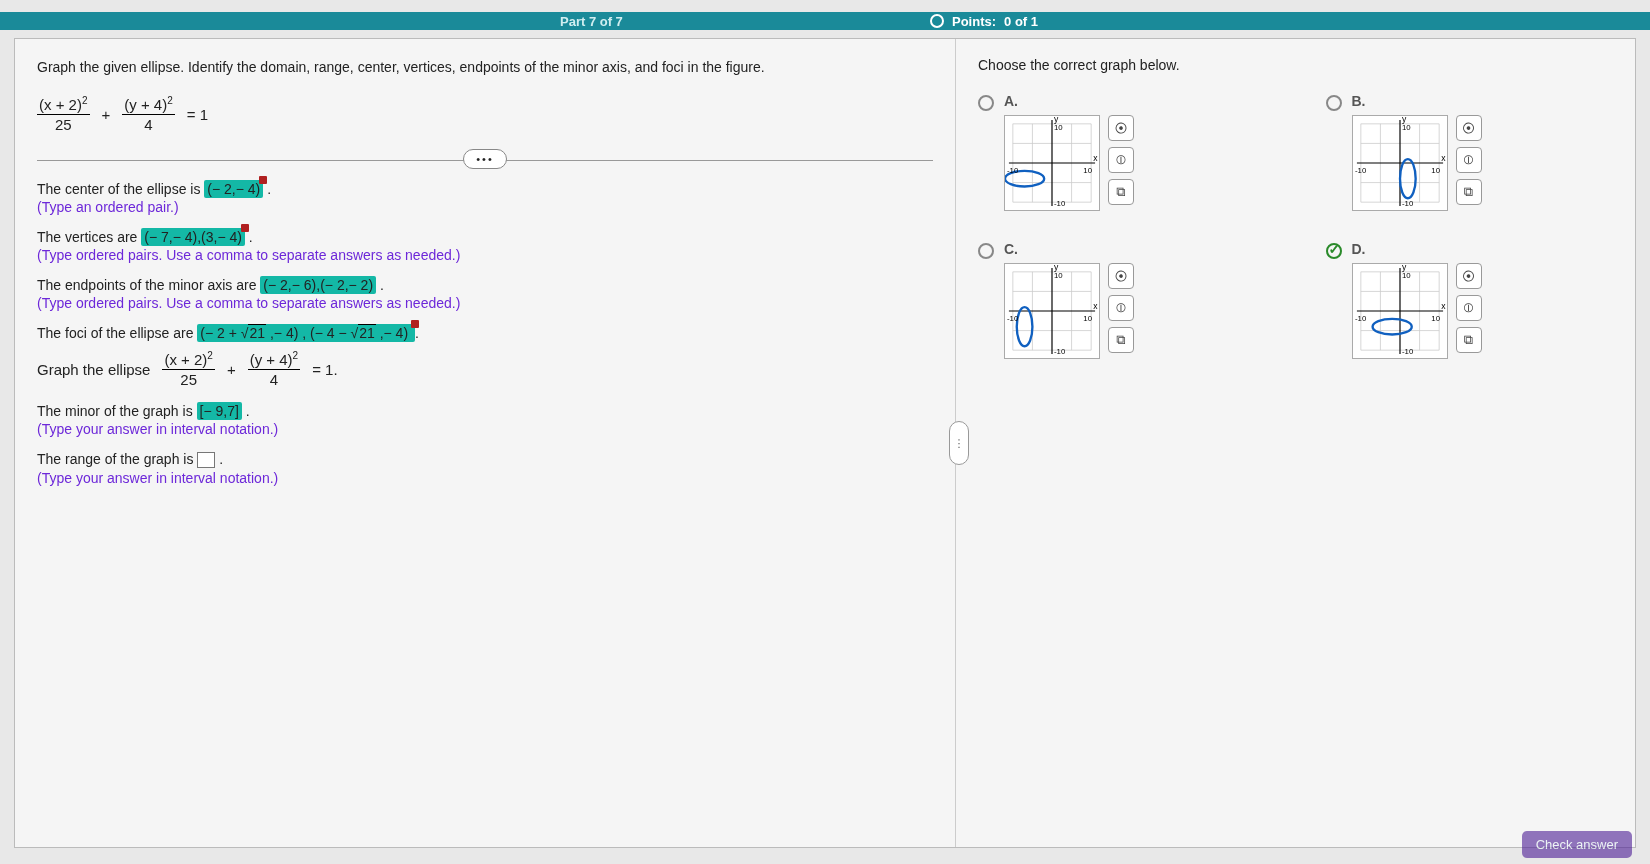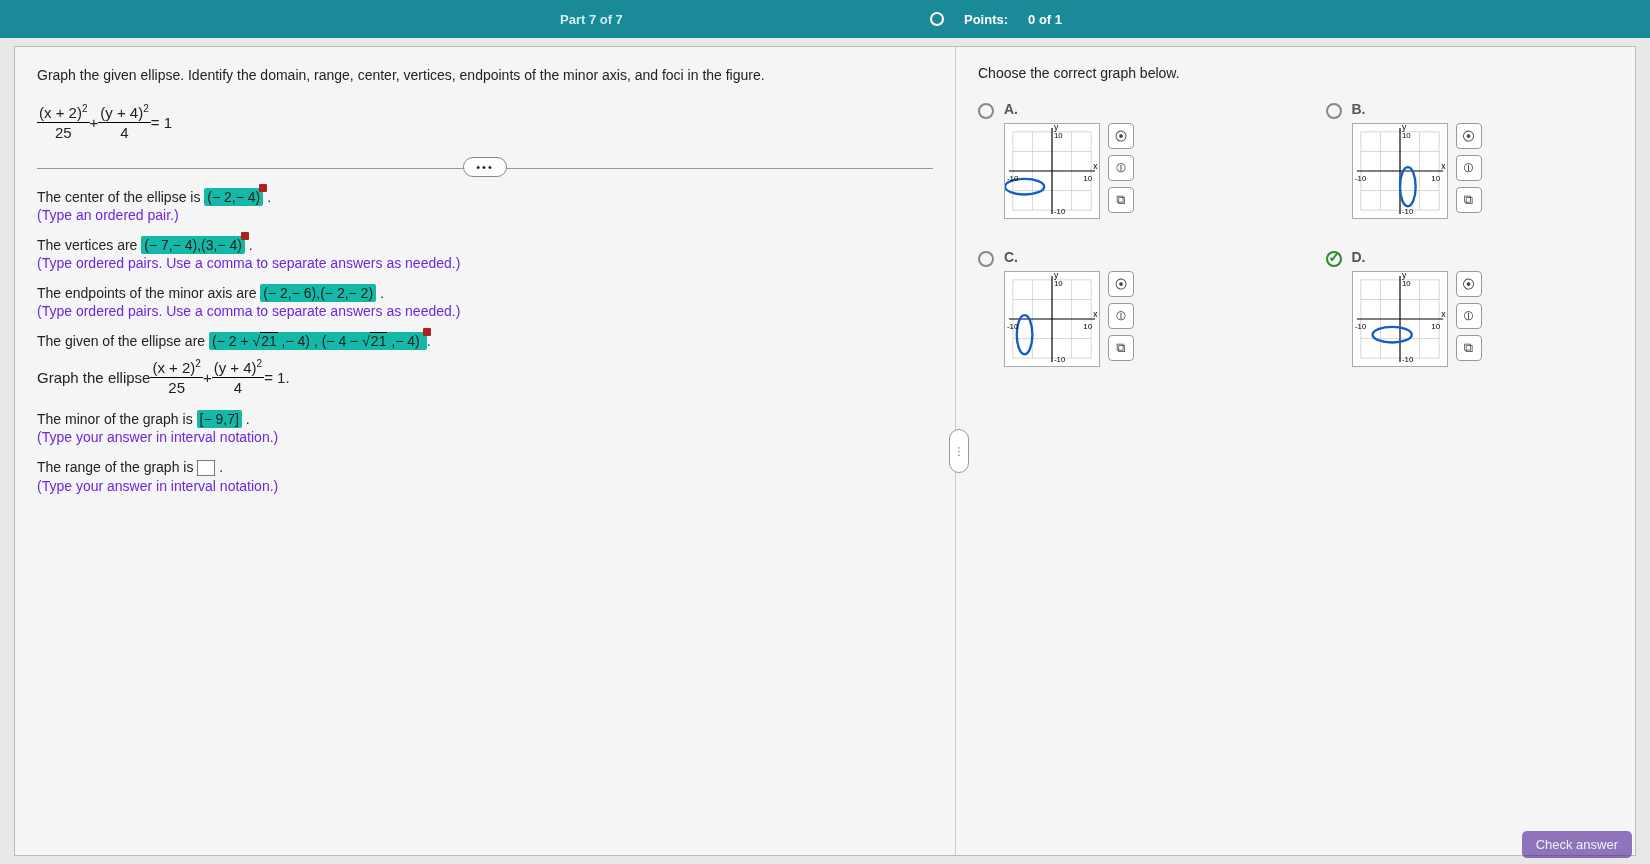--- a/index.html
+++ b/index.html
@@ -1,26 +1,26 @@
 <!DOCTYPE html>
 <html><head>
 <meta charset="utf-8">
 <style>
 * { box-sizing: border-box; margin: 0; padding: 0; }
 body { font-family: Arial, sans-serif; font-size: 14px; background: #e8e8e8; color: #222; width: 1650px; height: 864px; overflow: hidden; }
-.topbar { background: #1a8a99; height: 38px; display: flex; align-items: center; color: #fff; font-size: 13px; padding: 0 10px; }
+.topbar { background: #1a8a99; height: 18px; display: flex; align-items: center; color: #fff; font-size: 13px; padding: 0 10px; margin-top: 12px; }
 .tb-spacer { flex: 1; }
 .tb-part { position: absolute; left: 560px; color: #d0eef0; font-weight: bold; }
-.tb-points { position: absolute; left: 930px; color: #fff; font-weight: bold; display: flex; align-items: center; gap: 20px; }
+.tb-points { position: absolute; left: 930px; color: #fff; font-weight: bold; display: flex; align-items: center; gap: 8px; }
 .tb-ring { width: 14px; height: 14px; border: 2px solid #fff; border-radius: 50%; }
 .content { display: flex; background: #f5f5f5; border: 1px solid #bbb; margin: 8px 14px 0 14px; height: 810px; }
 .leftpane { flex: 1; padding: 18px 22px 0 22px; position: relative; }
 .rightpane { width: 680px; border-left: 1px solid #ccc; padding: 18px 22px 0 22px; }
 .prompt { line-height: 1.5; }
-.eq { margin-top: 18px; font-size: 15px; display: flex; align-items: center; gap: 0; }
+.eq { margin-top: 18px; font-size: 15px; display: flex; align-items: center; gap: 12px; }
 .frac { display: inline-flex; flex-direction: column; align-items: center; vertical-align: middle; line-height: 1; }
 .frac .num { border-bottom: 1px solid #000; padding: 0 2px 2px 2px; }
 .frac .den { padding-top: 2px; }
 sup { font-size: 10px; }
 .divider { border: none; border-top: 1px solid #999; margin: 28px 0 20px 0; position: relative; }
 .dotsbtn { position: absolute; left: 50%; top: -11px; transform: translateX(-50%); background: #fff; border: 1px solid #888; border-radius: 11px; width: 44px; height: 20px; font-size: 11px; line-height: 18px; text-align: center; letter-spacing: 2px; }
 .line { margin: 10px 0 2px 0; }
 .hint { color: #6d28d9; margin-bottom: 14px; }
 .ans { background: #14b8a6; padding: 1px 3px; border-radius: 2px; position: relative; }
 .ans.check::after { content: ''; position: absolute; top: -4px; right: -4px; width: 8px; height: 8px; background: #b02020; border-radius: 1px; }
@@ -92,21 +92,21 @@
     <div class="hint">(Type ordered pairs. Use a comma to separate answers as needed.)</div>
 
     <div class="line">
       <span>The endpoints of the minor axis are </span>
       <span class="ans">(− 2,− 6),(− 2,− 2)</span>
       <span>.</span>
     </div>
     <div class="hint">(Type ordered pairs. Use a comma to separate answers as needed.)</div>
 
     <div class="line">
-      <span>The given of the ellipse are </span>
+      <span>The foci of the ellipse are </span>
       <span class="ans check">
         <span>(− 2 + </span>√<span class="radical">21</span><span> ,− 4) , (− 4 − </span>√<span class="radical">21</span><span> ,− 4)</span>
       </span>
       <span>.</span>
     </div>
 
     <div class="line eq" style="">
       <span>Graph the ellipse </span>
       <span class="frac">
         <span class="num"><span>(x + 2)</span><sup>2</sup></span>

